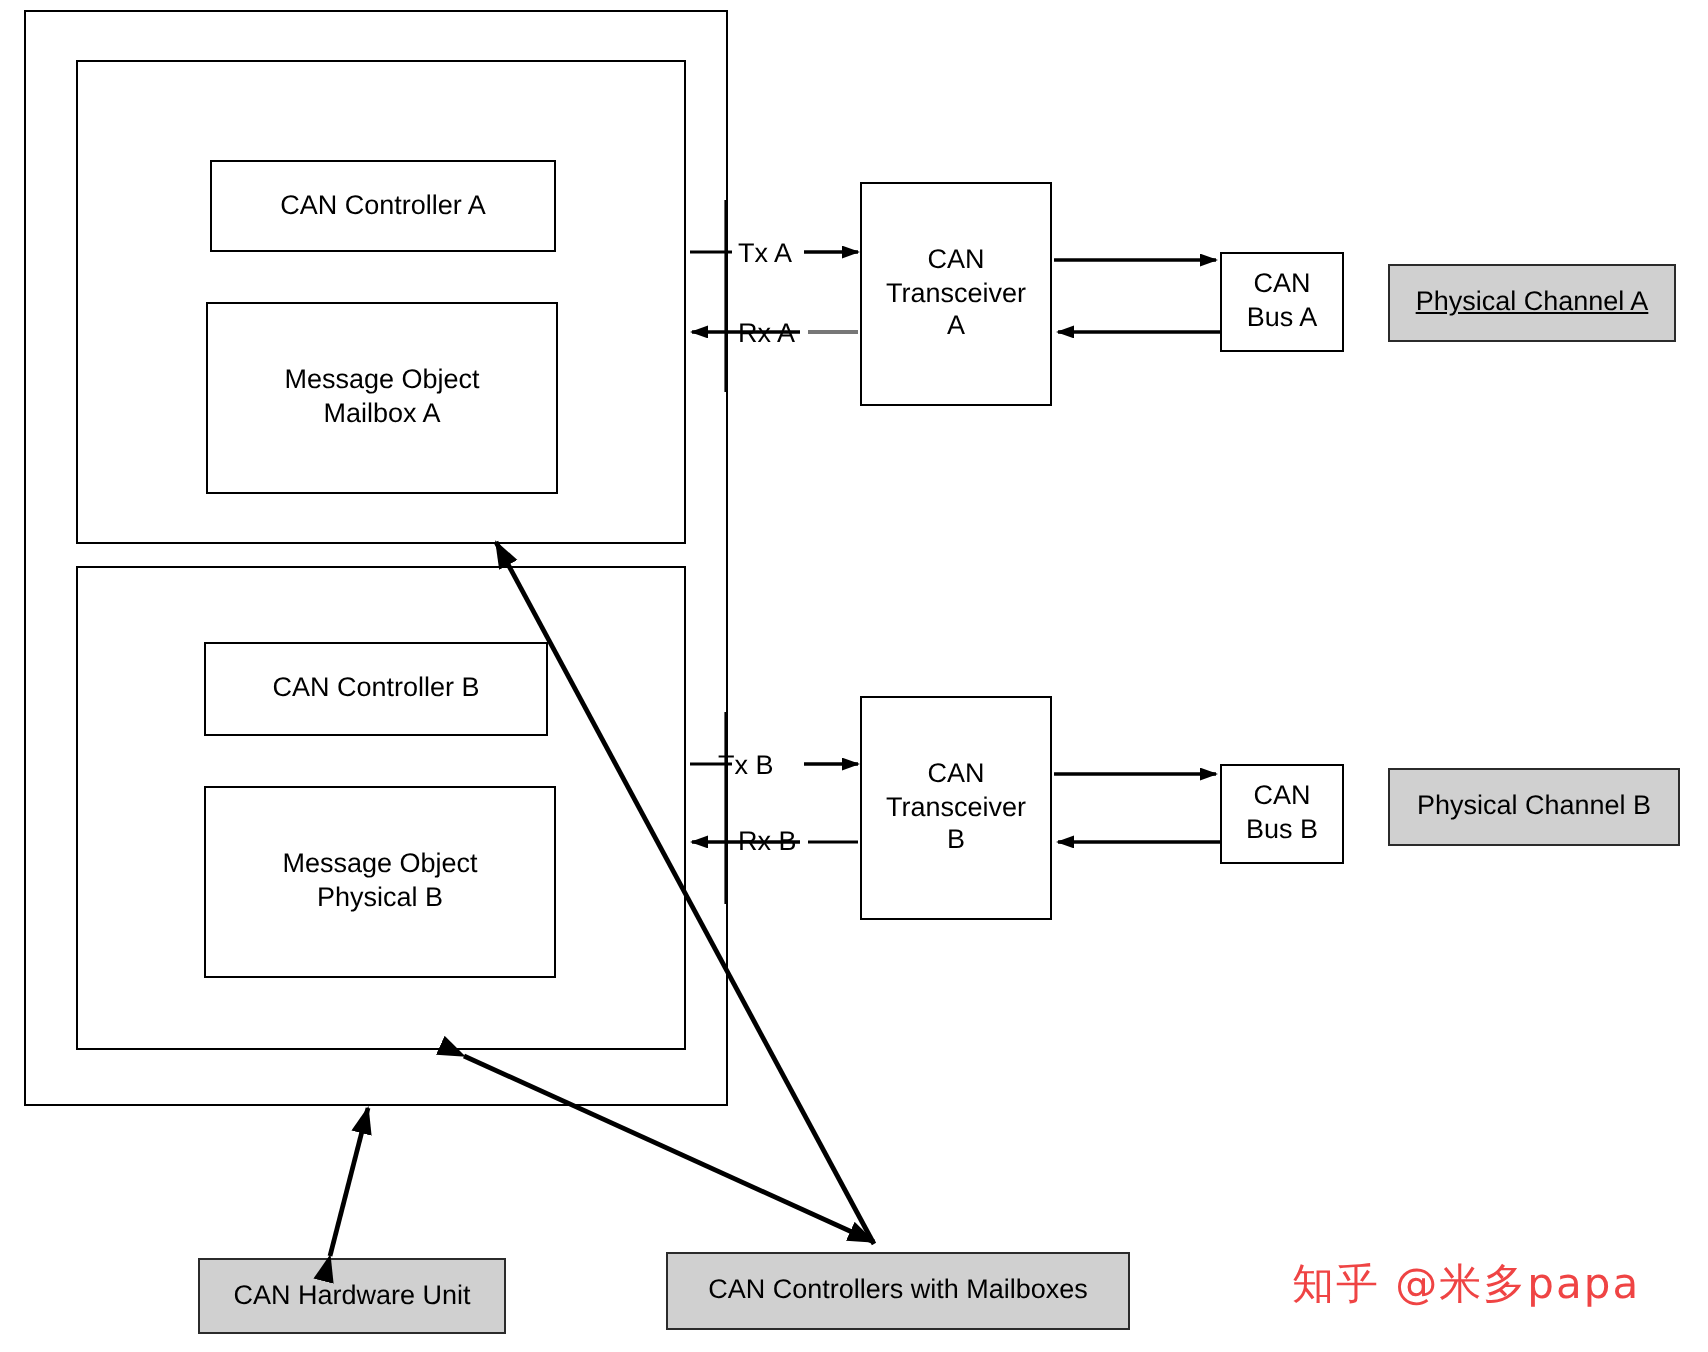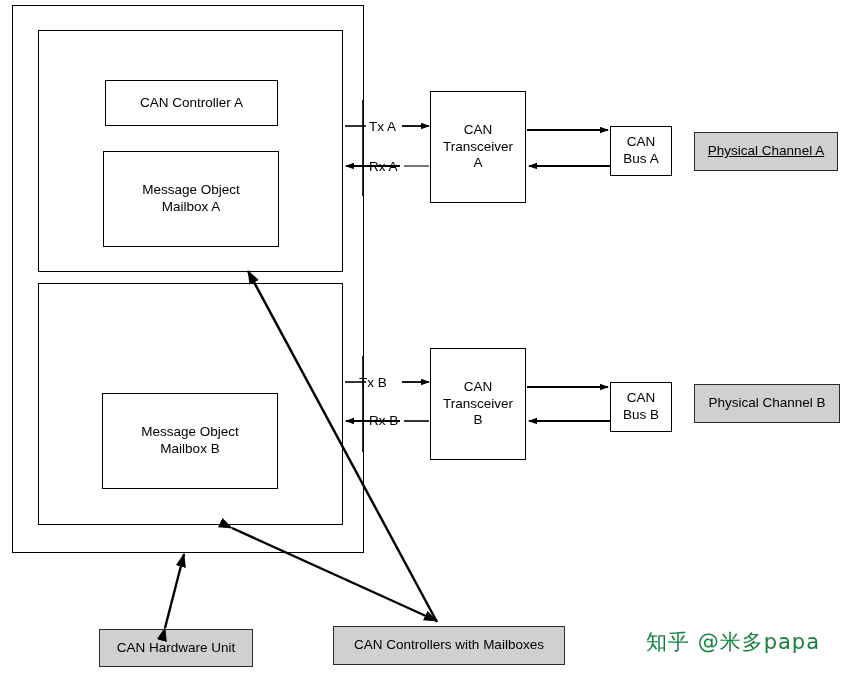--- a/index.html
+++ b/index.html
@@ -47,21 +47,21 @@
     position: absolute;
     left: 0;
     top: 0;
     width: 854px;
     height: 676px;
     pointer-events: none;
   }
   .watermark {
     position: absolute;
     font-size: 21px;
-    color: #15803d;
+    color: #ef4444;
     white-space: nowrap;
     letter-spacing: 1px;
     font-family: "DejaVu Sans", sans-serif;
   }
 </style>
 </head>
 <body>
 
 <div id="canvas">
 
@@ -73,24 +73,27 @@
     <span>CAN Controller A</span>
   </div>
 
   <div class="box plain t14" style="left:103px; top:151px; width:176px; height:96px; flex-direction:column;">
     <span>Message Object</span>
     <span>Mailbox A</span>
   </div>
 
   <div class="box plain" style="left:38px; top:283px; width:305px; height:242px;"></div>
 
+  <div class="box plain t14" style="left:102px; top:321px; width:172px; height:47px;">
+    <span>CAN Controller B</span>
+  </div>
 
   <div class="box plain t14" style="left:102px; top:393px; width:176px; height:96px; flex-direction:column;">
     <span>Message Object</span>
-    <span>Mailbox B</span>
+    <span>Physical B</span>
   </div>
 
   <div class="box plain t14" style="left:430px; top:91px; width:96px; height:112px; flex-direction:column;">
     <span>CAN</span>
     <span>Transceiver</span>
     <span>A</span>
   </div>
 
   <div class="box plain t14" style="left:610px; top:126px; width:62px; height:50px; flex-direction:column;">
     <span>CAN</span>

